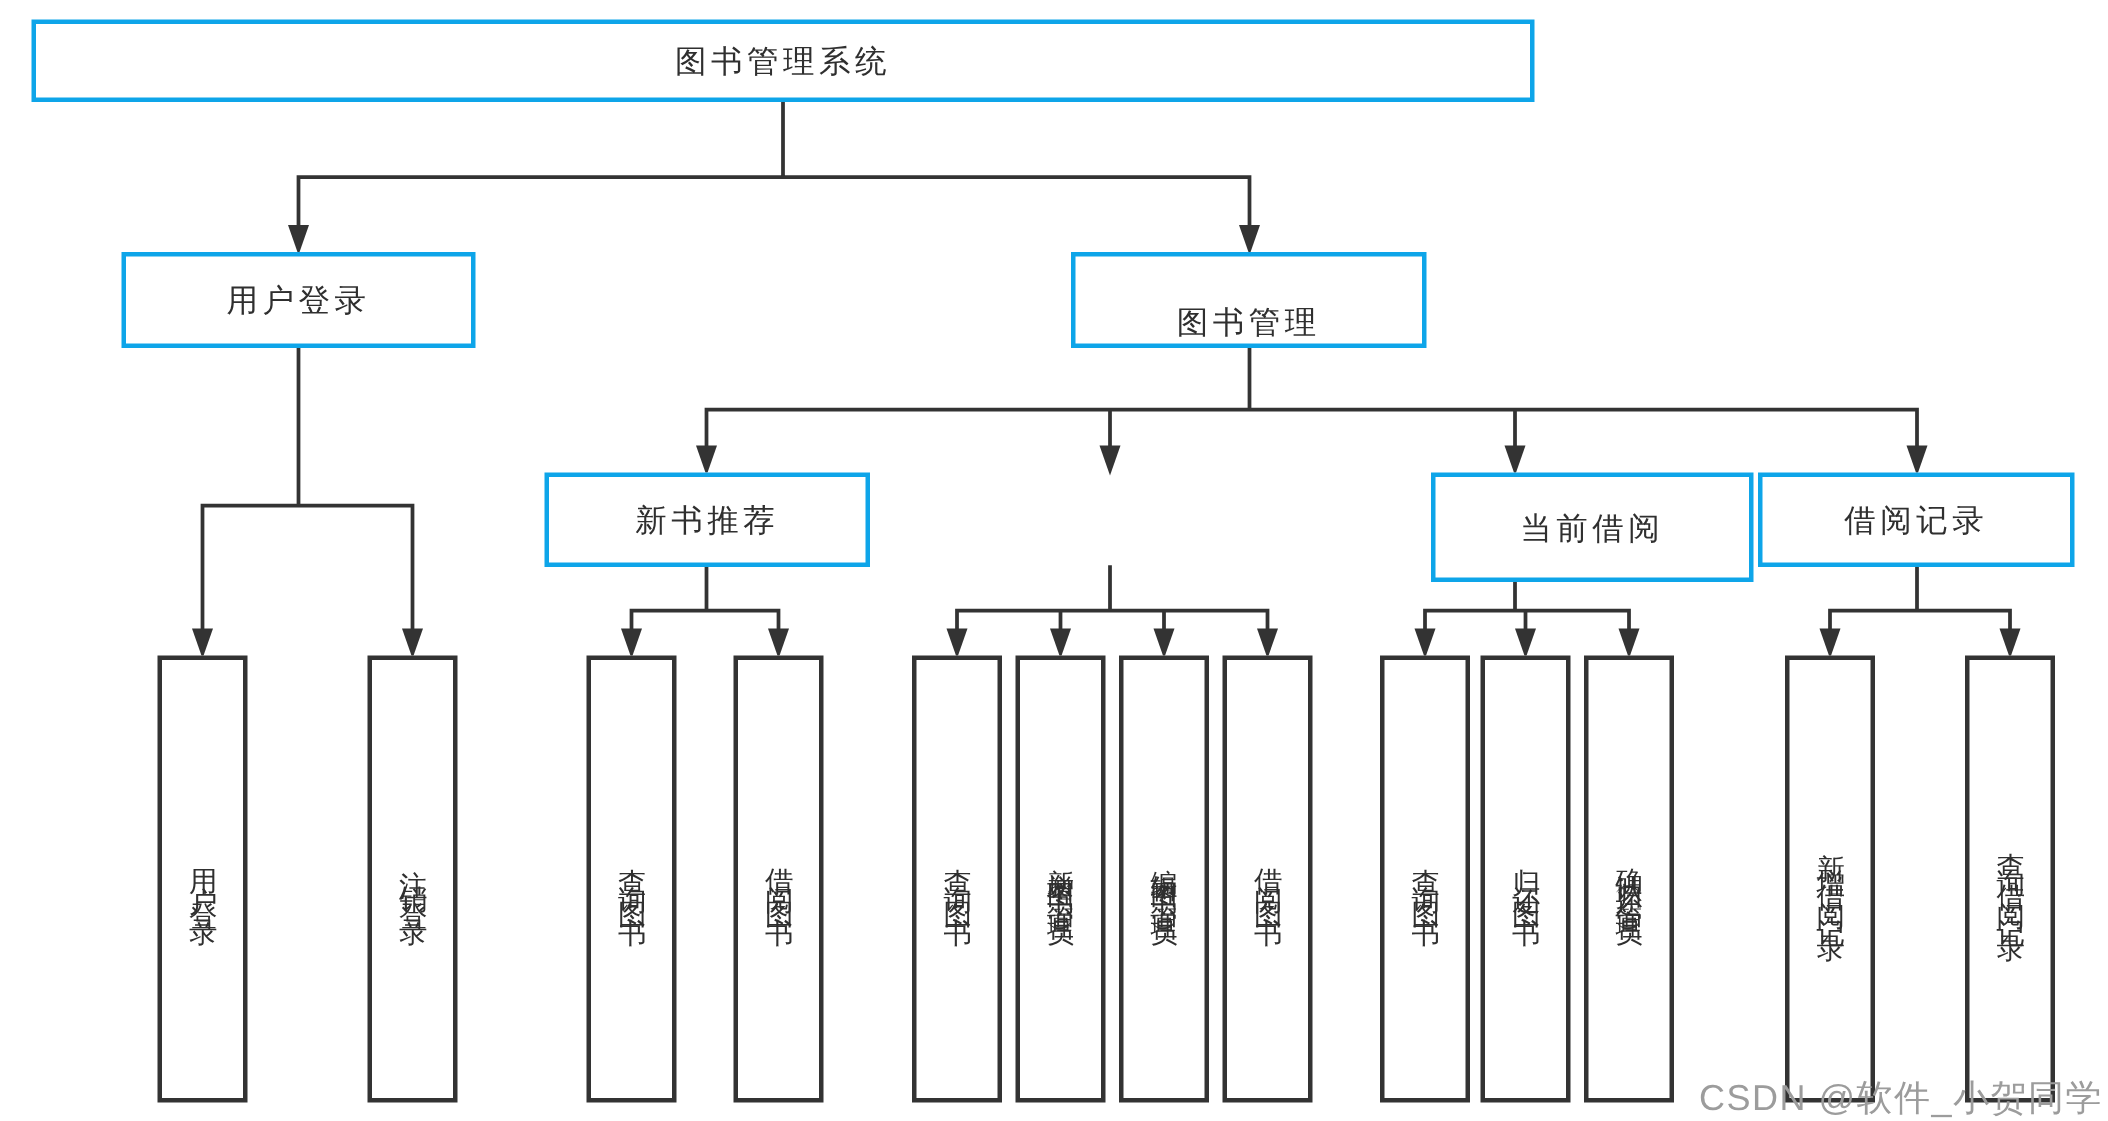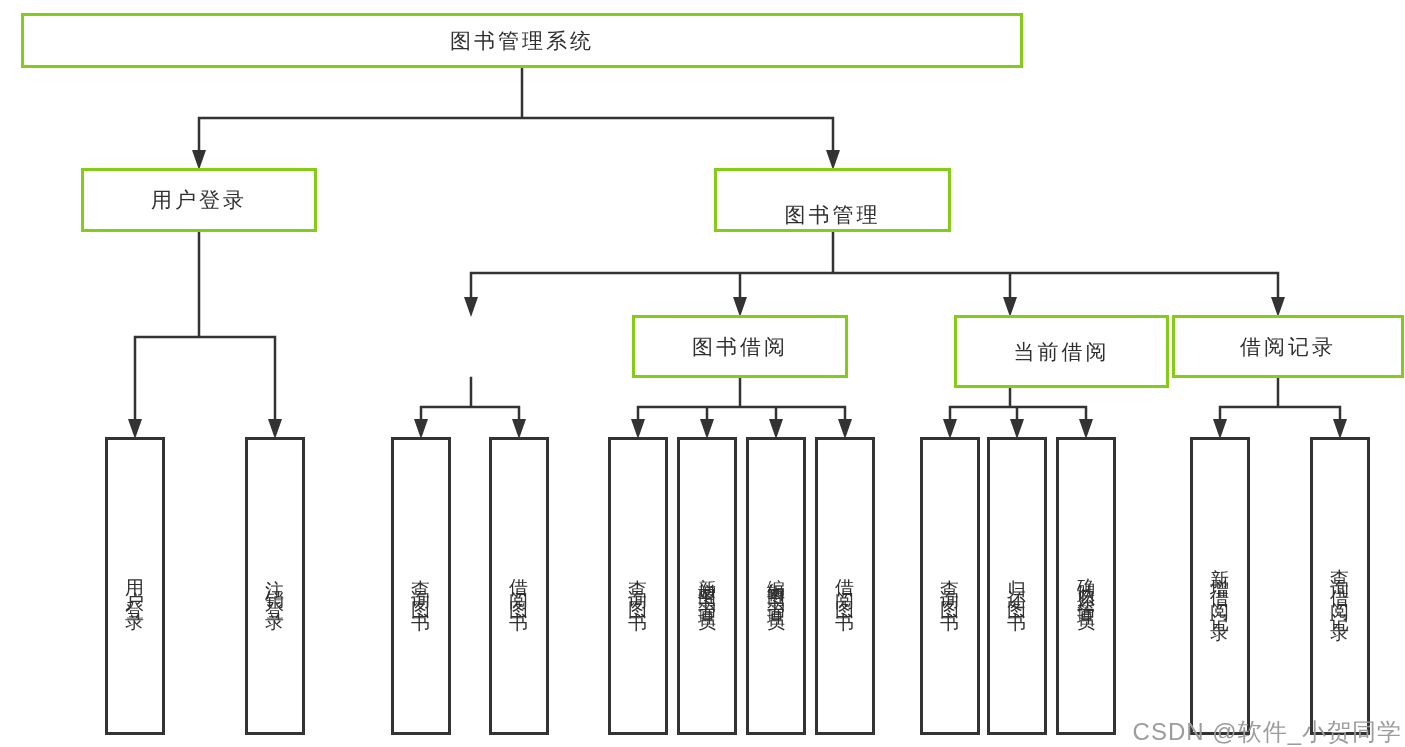--- a/index.html
+++ b/index.html
@@ -12,21 +12,21 @@
     overflow: hidden;
   }
   #wires {
     position: absolute;
     left: 0; top: 0;
     z-index: 1;
   }
   .hbox {
     position: absolute;
     box-sizing: border-box;
-    border: 3px solid #84cc16;
+    border: 3px solid #0ea5e9;
     background: #ffffff;
     display: flex;
     align-items: center;
     justify-content: center;
     z-index: 2;
   }
   .hlabel {
     font-size: 21px;
     letter-spacing: 3px;
     color: #2f2f2f;
@@ -119,27 +119,27 @@
     <span class="hlabel">图书管理系统</span>
   </div>
 
   <div class="hbox" style="left:81px; top:168px; width:236px; height:64px;">
     <span class="hlabel">用户登录</span>
   </div>
   <div class="hbox" style="left:714px; top:168px; width:237px; height:64px;align-items:flex-end;">
     <span class="hlabel">图书管理</span>
   </div>
 
-  <div class="hbox" style="left:632px; top:315px; width:216px; height:63px;">
-    <span class="hlabel">图书借阅</span>
+  <div class="hbox" style="left:363px; top:315px; width:217px; height:63px;">
+    <span class="hlabel">新书推荐</span>
   </div>
   <div class="hbox" style="left:954px; top:315px; width:215px; height:73px;">
     <span class="hlabel">当前借阅</span>
   </div>
-  <div class="hbox" style="left:1172px; top:315px; width:232px; height:63px;align-items:center;">
+  <div class="hbox" style="left:1172px; top:315px; width:211px; height:63px;align-items:center;">
     <span class="hlabel">借阅记录</span>
   </div>
 
   <div class="leaf" style="left:105px;">
     <span class="vlabel">用户登录</span>
   </div>
   <div class="leaf" style="left:245px;">
     <span class="vlabel">注销登录</span>
   </div>
   <div class="leaf" style="left:391px;">

